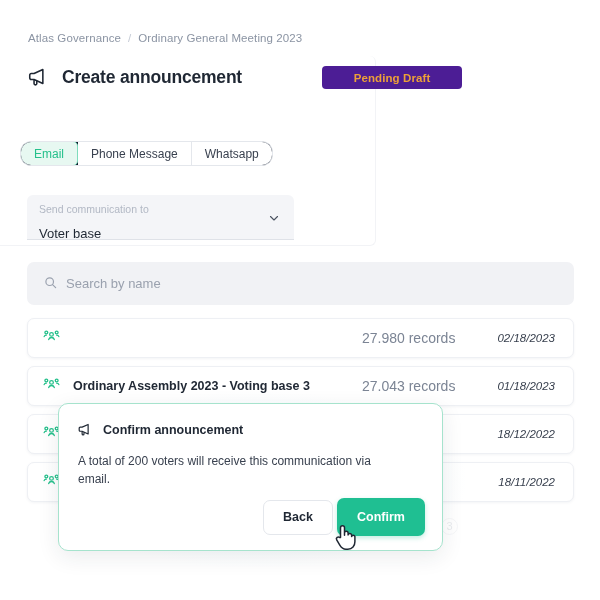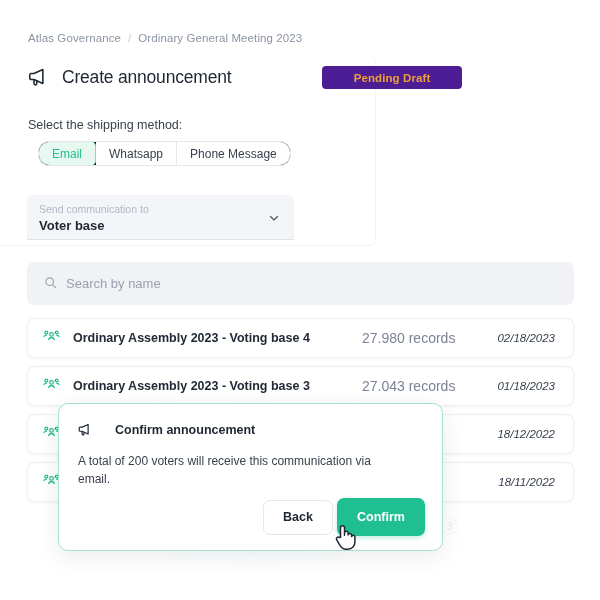--- a/index.html
+++ b/index.html
@@ -53,21 +53,21 @@
     position: absolute;
     left: 28px;
     top: 66px;
     display: flex;
     align-items: center;
     gap: 12px;
   }
   .megaphone-icon { width: 22px; height: 22px; display: block; }
   .page-title {
     font-size: 17.5px;
-    font-weight: normal;
+    font-weight: bold;
     color: #1f2733;
     letter-spacing: -.2px;
   }
 
   
   .status-badge {
     position: absolute;
     right: 22px;
     top: 66px;
     width: 140px;
@@ -87,21 +87,21 @@
   .field-label {
     position: absolute;
     left: 28px;
     top: 118px;
     font-size: 12.5px;
     color: #39414f;
   }
 
   .seg-group {
     position: absolute;
-    left: 38px;
+    left: 20px;
     top: 141px;
     height: 25px;
     display: flex;
     background: #0f172a;
     border: 1px solid #e4e7ec;
     border-radius: 11px;
     overflow: hidden;
   }
   .seg-btn {
     height: 23px;
@@ -142,24 +142,24 @@
     padding: 7px 12px 0 12px;
     cursor: pointer;
   }
   .select-label {
     font-size: 10.5px;
     color: #b2b8c4;
     line-height: 14px;
   }
   .select-value {
     font-size: 13px;
-    font-weight: bold;
+    font-weight: normal;
     color: #1f2733;
     line-height: 18px;
-    margin-top: 1px;
+    margin-top: 9px;
   }
   .chevron-down {
     position: absolute;
     right: 14px;
     top: 17px;
     width: 12px;
     height: 12px;
   }
 
   
@@ -264,21 +264,21 @@
     border: 1px solid #a6e3cd;
     border-radius: 10px;
     box-shadow: 0 6px 22px rgba(31,39,51,.09);
   }
   .modal-title-row {
     position: absolute;
     left: 19px;
     top: 18px;
     display: flex;
     align-items: center;
-    gap: 22px;
+    gap: 10px;
   }
   .modal-megaphone { width: 15px; height: 15px; display: block; }
   .modal-title {
     font-size: 12.5px;
     font-weight: bold;
     color: #1f2733;
   }
   .modal-body {
     position: absolute;
     left: 19px;
@@ -353,27 +353,26 @@
         <path d="M6.6 15.5v3.6a1.5 1.5 0 0 0 3 0v-2.3"></path>
       </svg>
     </span>
     <span class="page-title">Create announcement</span>
   </div>
 
   
   <div class="status-badge">Pending Draft</div>
 
   
-  <div class="field-label">Select the shipping method:</div>
 
   
   <div class="seg-group">
     <button class="seg-btn active">Email</button>
+    <button class="seg-btn">Phone Message</button>
     <button class="seg-btn">Whatsapp</button>
-    <button class="seg-btn">Phone Message</button>
   </div>
 
   
   <div class="select-box">
     <div class="select-label">Send communication to</div>
     <div class="select-value">Voter base</div>
     <span>
       <svg class="chevron-down" viewBox="0 0 24 24" fill="none" stroke="#4a5260" stroke-width="2.2" stroke-linecap="round" stroke-linejoin="round">
         <polyline points="5,9 12,16 19,9"></polyline>
       </svg>
@@ -398,21 +397,20 @@
       <span>
         <svg class="row-icon" viewBox="0 0 24 24" fill="none" stroke="#25c08b" stroke-width="1.8" stroke-linecap="round" stroke-linejoin="round">
           <circle cx="12" cy="9" r="2.6"></circle>
             <path d="M8 16.3c.6-1.8 2.1-2.9 4-2.9s3.4 1.1 4 2.9"></path>
           <circle cx="4.7" cy="6.3" r="2"></circle>
             <path d="M1.6 12.2c.4-1.3 1.6-2.1 3.1-2.1"></path>
           <circle cx="19.3" cy="6.3" r="2"></circle>
             <path d="M22.4 12.2c-.4-1.3-1.6-2.1-3.1-2.1"></path>
         </svg>
       </span>
-      <span class="row-name">Ordinary Assembly 2023 - Voting base 4</span>
       <span class="row-records">27.980 records</span>
       <span class="row-date">02/18/2023</span>
     </div>
 
     <div class="list-row">
       <span>
         <svg class="row-icon" viewBox="0 0 24 24" fill="none" stroke="#25c08b" stroke-width="1.8" stroke-linecap="round" stroke-linejoin="round">
           <circle cx="12" cy="9" r="2.6"></circle>
             <path d="M8 16.3c.6-1.8 2.1-2.9 4-2.9s3.4 1.1 4 2.9"></path>
           <circle cx="4.7" cy="6.3" r="2"></circle>

